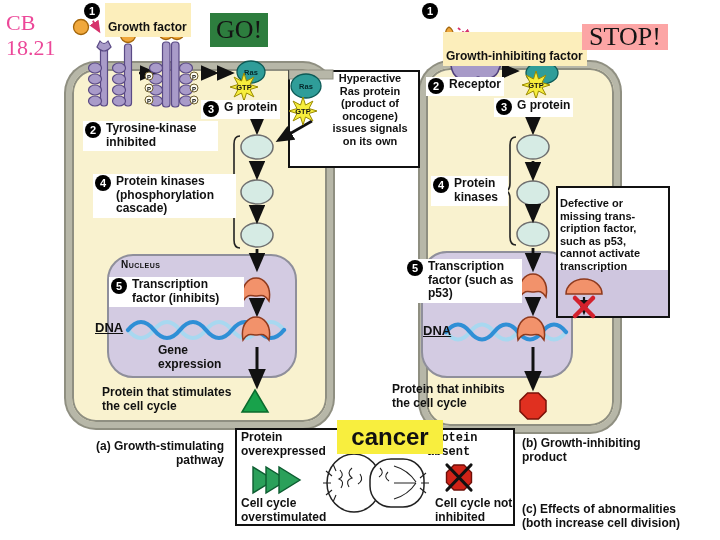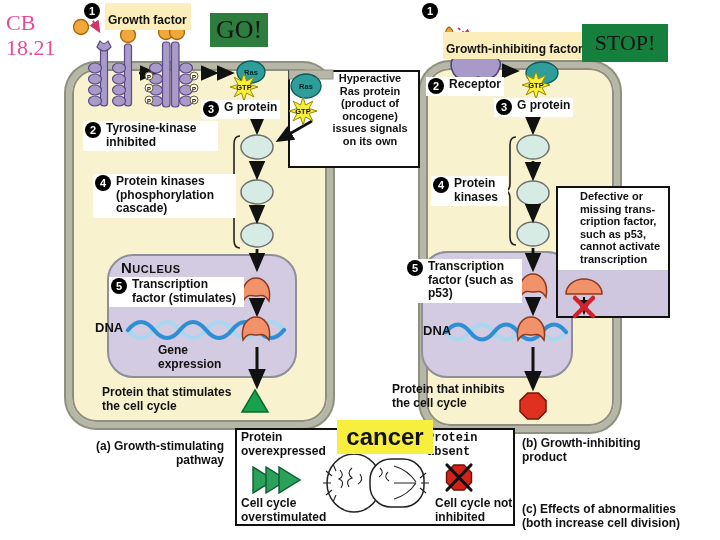--- a/index.html
+++ b/index.html
@@ -13,31 +13,31 @@
   .box{position:absolute;background:#ffffff;border:2px solid #111;z-index:3;}
   .purple-band{position:absolute;left:0;right:0;bottom:0;height:46px;background:#cfc6df;}
   
   #art{position:absolute;left:0;top:0;z-index:4;pointer-events:none;}
   
   .lbl{position:absolute;z-index:5;font-weight:bold;font-size:12px;line-height:1.14;color:#111;}
   .steplabel{display:flex;gap:5px;align-items:flex-start;}
   .whitebg{background:#fff;padding:1px 3px 2px 2px;}
   .badge{flex:0 0 16px;width:16px;height:16px;border-radius:50%;background:#000;color:#fff;
          font-size:11px;line-height:16px;text-align:center;font-weight:bold;}
-  .hl{background:#fceebb;padding:11px 4px 2px 3px;}
+  .hl{background:#fceebb;padding:18px 4px 2px 3px;}
   .serif{font-family:"Liberation Serif",serif;}
   #slide-ref{font-weight:normal;font-size:22px;line-height:1.15;color:#ec4899;}
   #go-sign{background:#2d7d3e;color:#141414;font-size:26px;font-weight:normal;
            width:58px;height:34px;display:flex;align-items:center;justify-content:center;}
-  #stop-sign{background:#15803d;color:#141414;font-size:22px;font-weight:normal;
-           width:86px;height:38px;display:flex;align-items:center;justify-content:center;}
+  #stop-sign{background:#fca5a5;color:#141414;font-size:26px;font-weight:normal;
+           width:86px;height:26px;display:flex;align-items:center;justify-content:center;}
   #cancer-flag{background:#f8ee3e;color:#111;font-size:24px;font-weight:bold;z-index:6;
-           width:96px;height:34px;display:flex;align-items:center;justify-content:center;}
-  .smallcaps{font-variant:small-caps;letter-spacing:.5px;font-size:15px;}
-  .dna-word{font-size:13px;}
+           width:106px;height:34px;display:flex;align-items:center;justify-content:center;}
+  .smallcaps{font-variant:small-caps;letter-spacing:.5px;font-size:10px;}
+  .dna-word{font-size:13px;text-decoration:underline;}
   .center{text-align:left;}
   svg text{font-family:"Liberation Sans",sans-serif;font-weight:bold;}
 </style>
 </head>
 <body>
 
 <div id="stage">
 
   <div class="cell" style="left:66px;top:63px;width:255px;height:353px;"></div>
   <div class="cell" style="left:420px;top:62px;width:188px;height:358px;"></div>
@@ -230,21 +230,21 @@
     <span class="badge">3</span>
     <span style="white-space:nowrap;">G protein</span>
   </div>
   <div class="lbl steplabel whitebg" style="left:93px;top:174px;width:138px;">
     <span class="badge">4</span>
     <span>Protein kinases (phosphorylation cascade)</span>
   </div>
   <div class="lbl smallcaps" style="left:121px;top:259px;">Nucleus</div>
   <div class="lbl steplabel whitebg" style="left:109px;top:277px;width:130px;">
     <span class="badge">5</span>
-    <span>Transcription factor (stimulates)</span>
+    <span>Transcription factor (inhibits)</span>
   </div>
   <div class="lbl dna-word" style="left:95px;top:321px;">DNA</div>
   <div class="lbl center" style="left:158px;top:344px;width:86px;">Gene expression</div>
   <div class="lbl" style="left:102px;top:386px;width:148px;">Protein that stimulates the cell cycle</div>
   <div class="lbl" style="left:76px;top:440px;width:148px;text-align:right;">(a) Growth-stimulating pathway</div>
 
   <div class="lbl" style="left:331px;top:72px;width:78px;font-size:11px;text-align:center;">Hyperactive Ras protein (product of oncogene) issues signals on its own</div>
 
   <div class="lbl steplabel" style="left:422px;top:3px;">
     <span class="badge">1</span>
@@ -256,21 +256,21 @@
     <span style="white-space:nowrap;">Receptor</span>
   </div>
   <div class="lbl steplabel whitebg" style="left:494px;top:98px;">
     <span class="badge">3</span>
     <span style="white-space:nowrap;">G protein</span>
   </div>
   <div class="lbl steplabel whitebg" style="left:431px;top:176px;width:72px;">
     <span class="badge">4</span>
     <span>Protein kinases</span>
   </div>
-  <div class="lbl" style="left:560px;top:190px;width:102px;font-size:11px;margin-left:20px;">Defective or missing trans-cription factor, such as p53, cannot activate transcription</div>
+  <div class="lbl" style="left:560px;top:197px;width:102px;font-size:11px;">Defective or missing trans-cription factor, such as p53, cannot activate transcription</div>
   <div class="lbl steplabel whitebg" style="left:405px;top:259px;width:112px;">
     <span class="badge">5</span>
     <span>Transcription factor (such as p53)</span>
   </div>
   <div class="lbl dna-word" style="left:423px;top:324px;">DNA</div>
   <div class="lbl" style="left:392px;top:383px;width:128px;">Protein that inhibits the cell cycle</div>
   <div class="lbl" style="left:522px;top:437px;width:132px;">(b) Growth-inhibiting product</div>
 
   <div class="lbl" style="left:241px;top:431px;width:104px;">Protein overexpressed</div>
   <div class="lbl" style="left:241px;top:497px;width:108px;">Cell cycle overstimulated</div>

